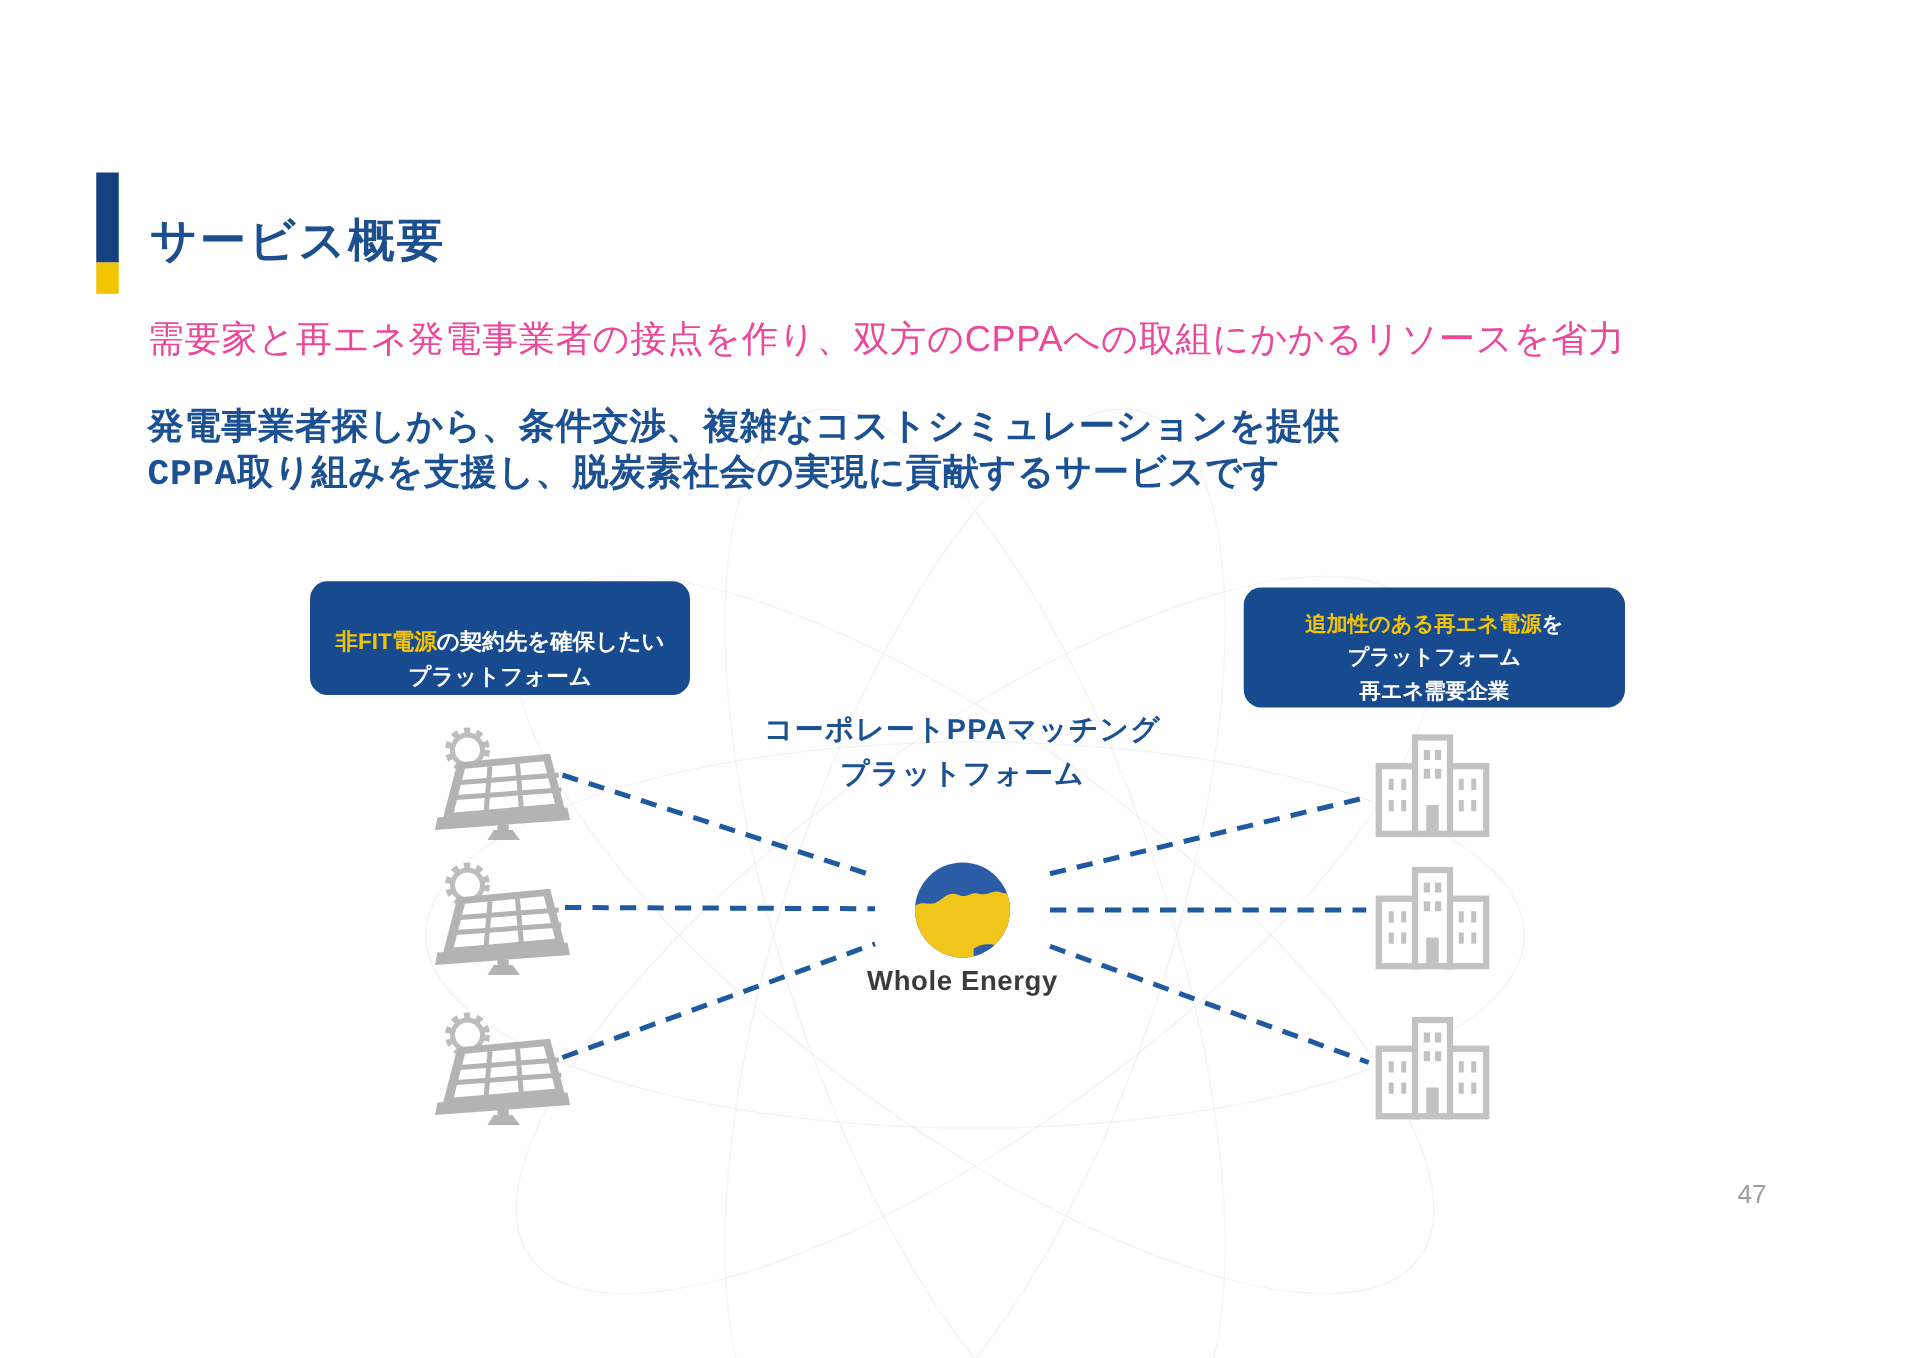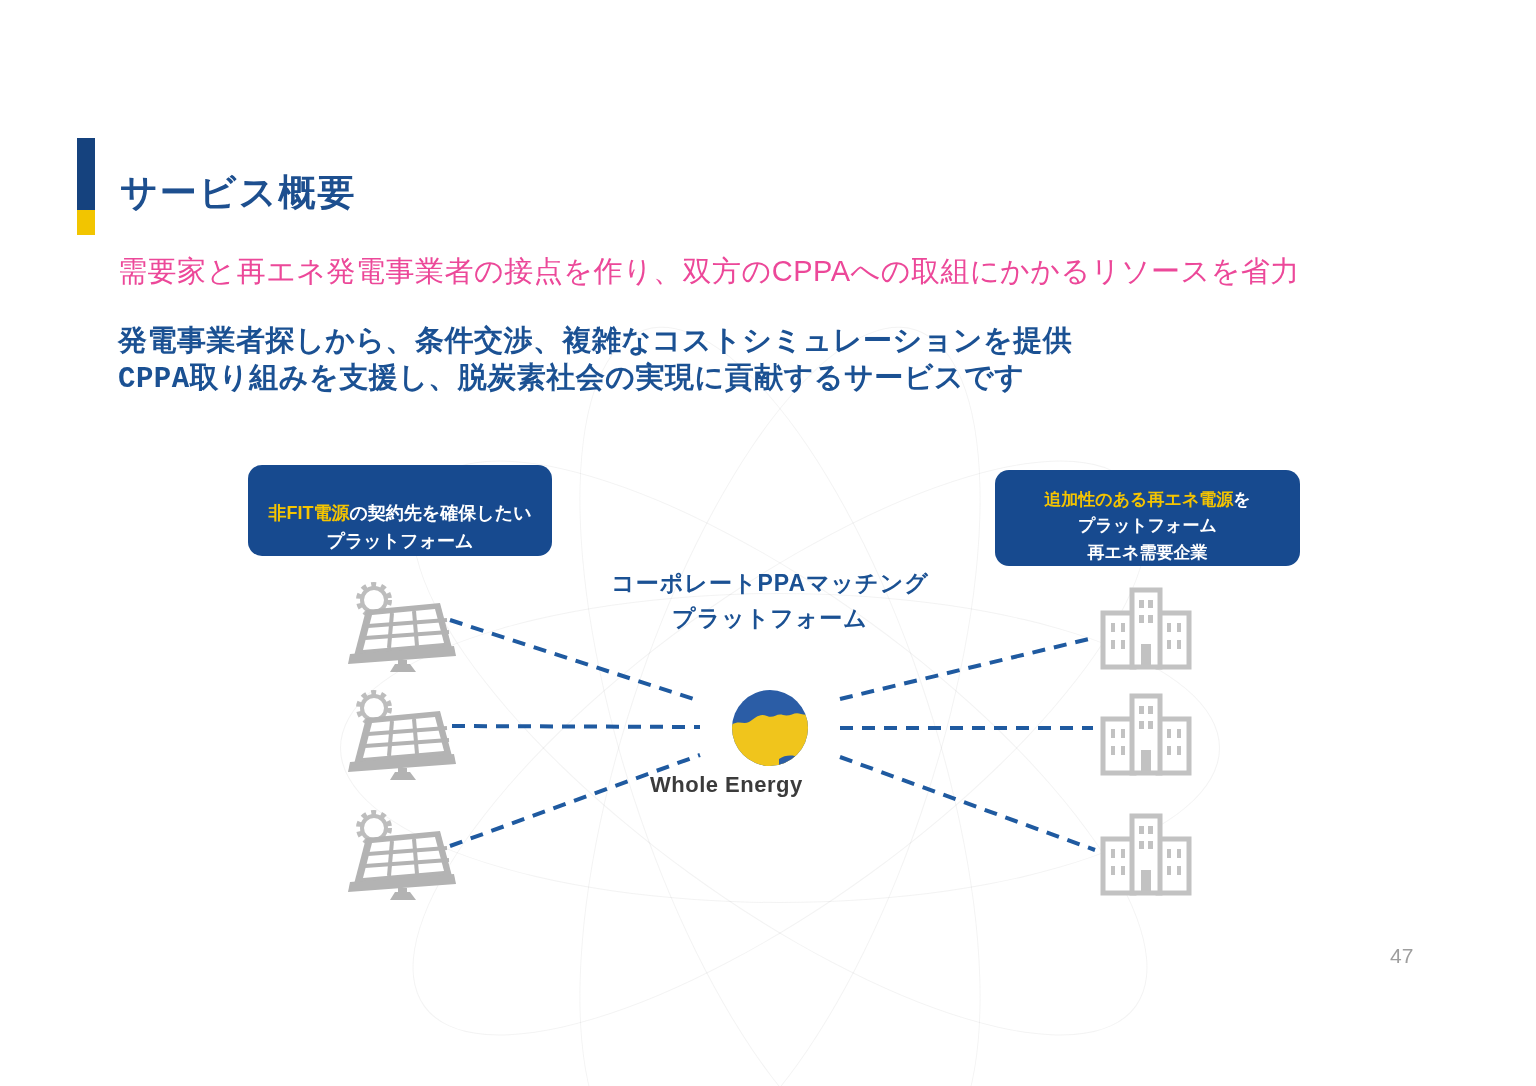--- a/index.html
+++ b/index.html
@@ -66,21 +66,21 @@
   .platform-text {
     position: absolute; left: 565px; top: 538px; width: 410px;
     text-align: center; font-size: 23px; font-weight: bold; color: #1b5193;
     line-height: 1.5; letter-spacing: 1px;
   }
 
   
   .logo-mark { position: absolute; left: 731px; top: 661px; width: 78px; height: 78px; }
   .logo-label {
     position: absolute; left: 650px; top: 744px; width: 240px;
-    text-align: left; font-size: 22px; font-weight: bold; color: #3b3b3b;
+    text-align: center; font-size: 22px; font-weight: bold; color: #3b3b3b;
     letter-spacing: 0.5px;
   }
 
   
   .icon-abs { position: absolute; }
   .connector-layer { position: absolute; left: 0; top: 0; width: 1536px; height: 1086px; pointer-events: none; }
 
   .page-number {
     position: absolute; left: 1390px; top: 916px;
     font-size: 21px; color: #9e9e9e;

